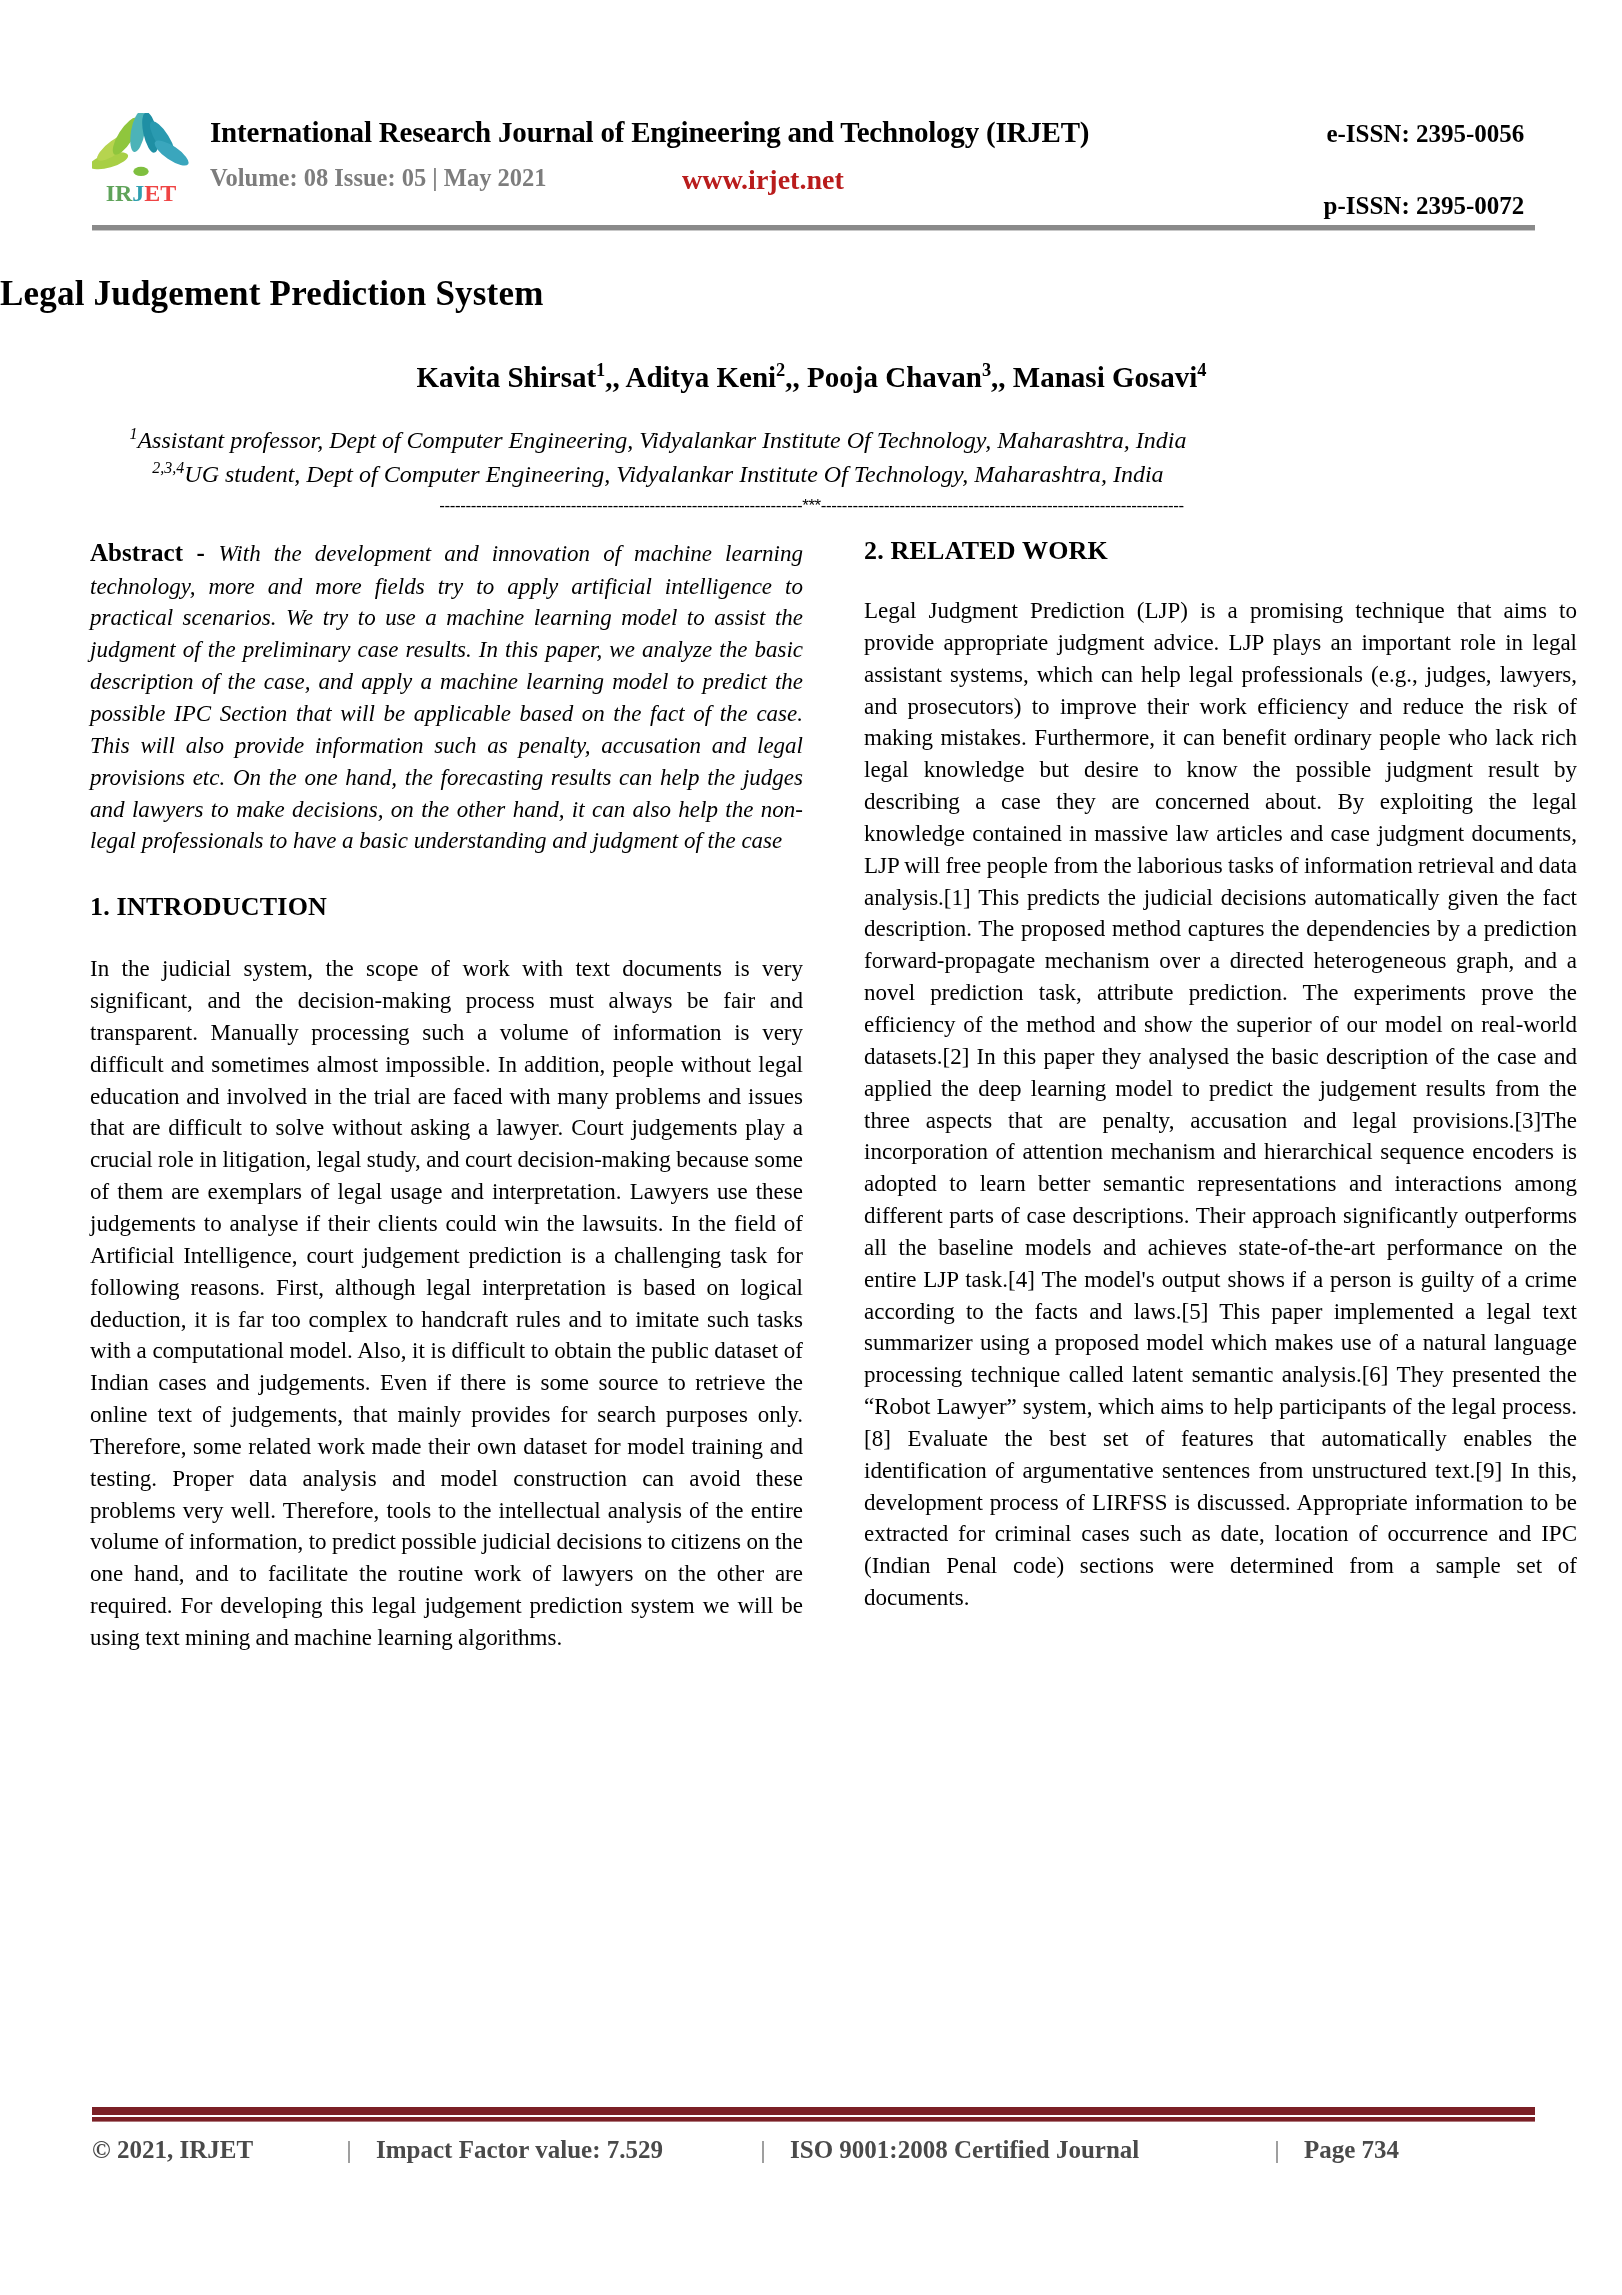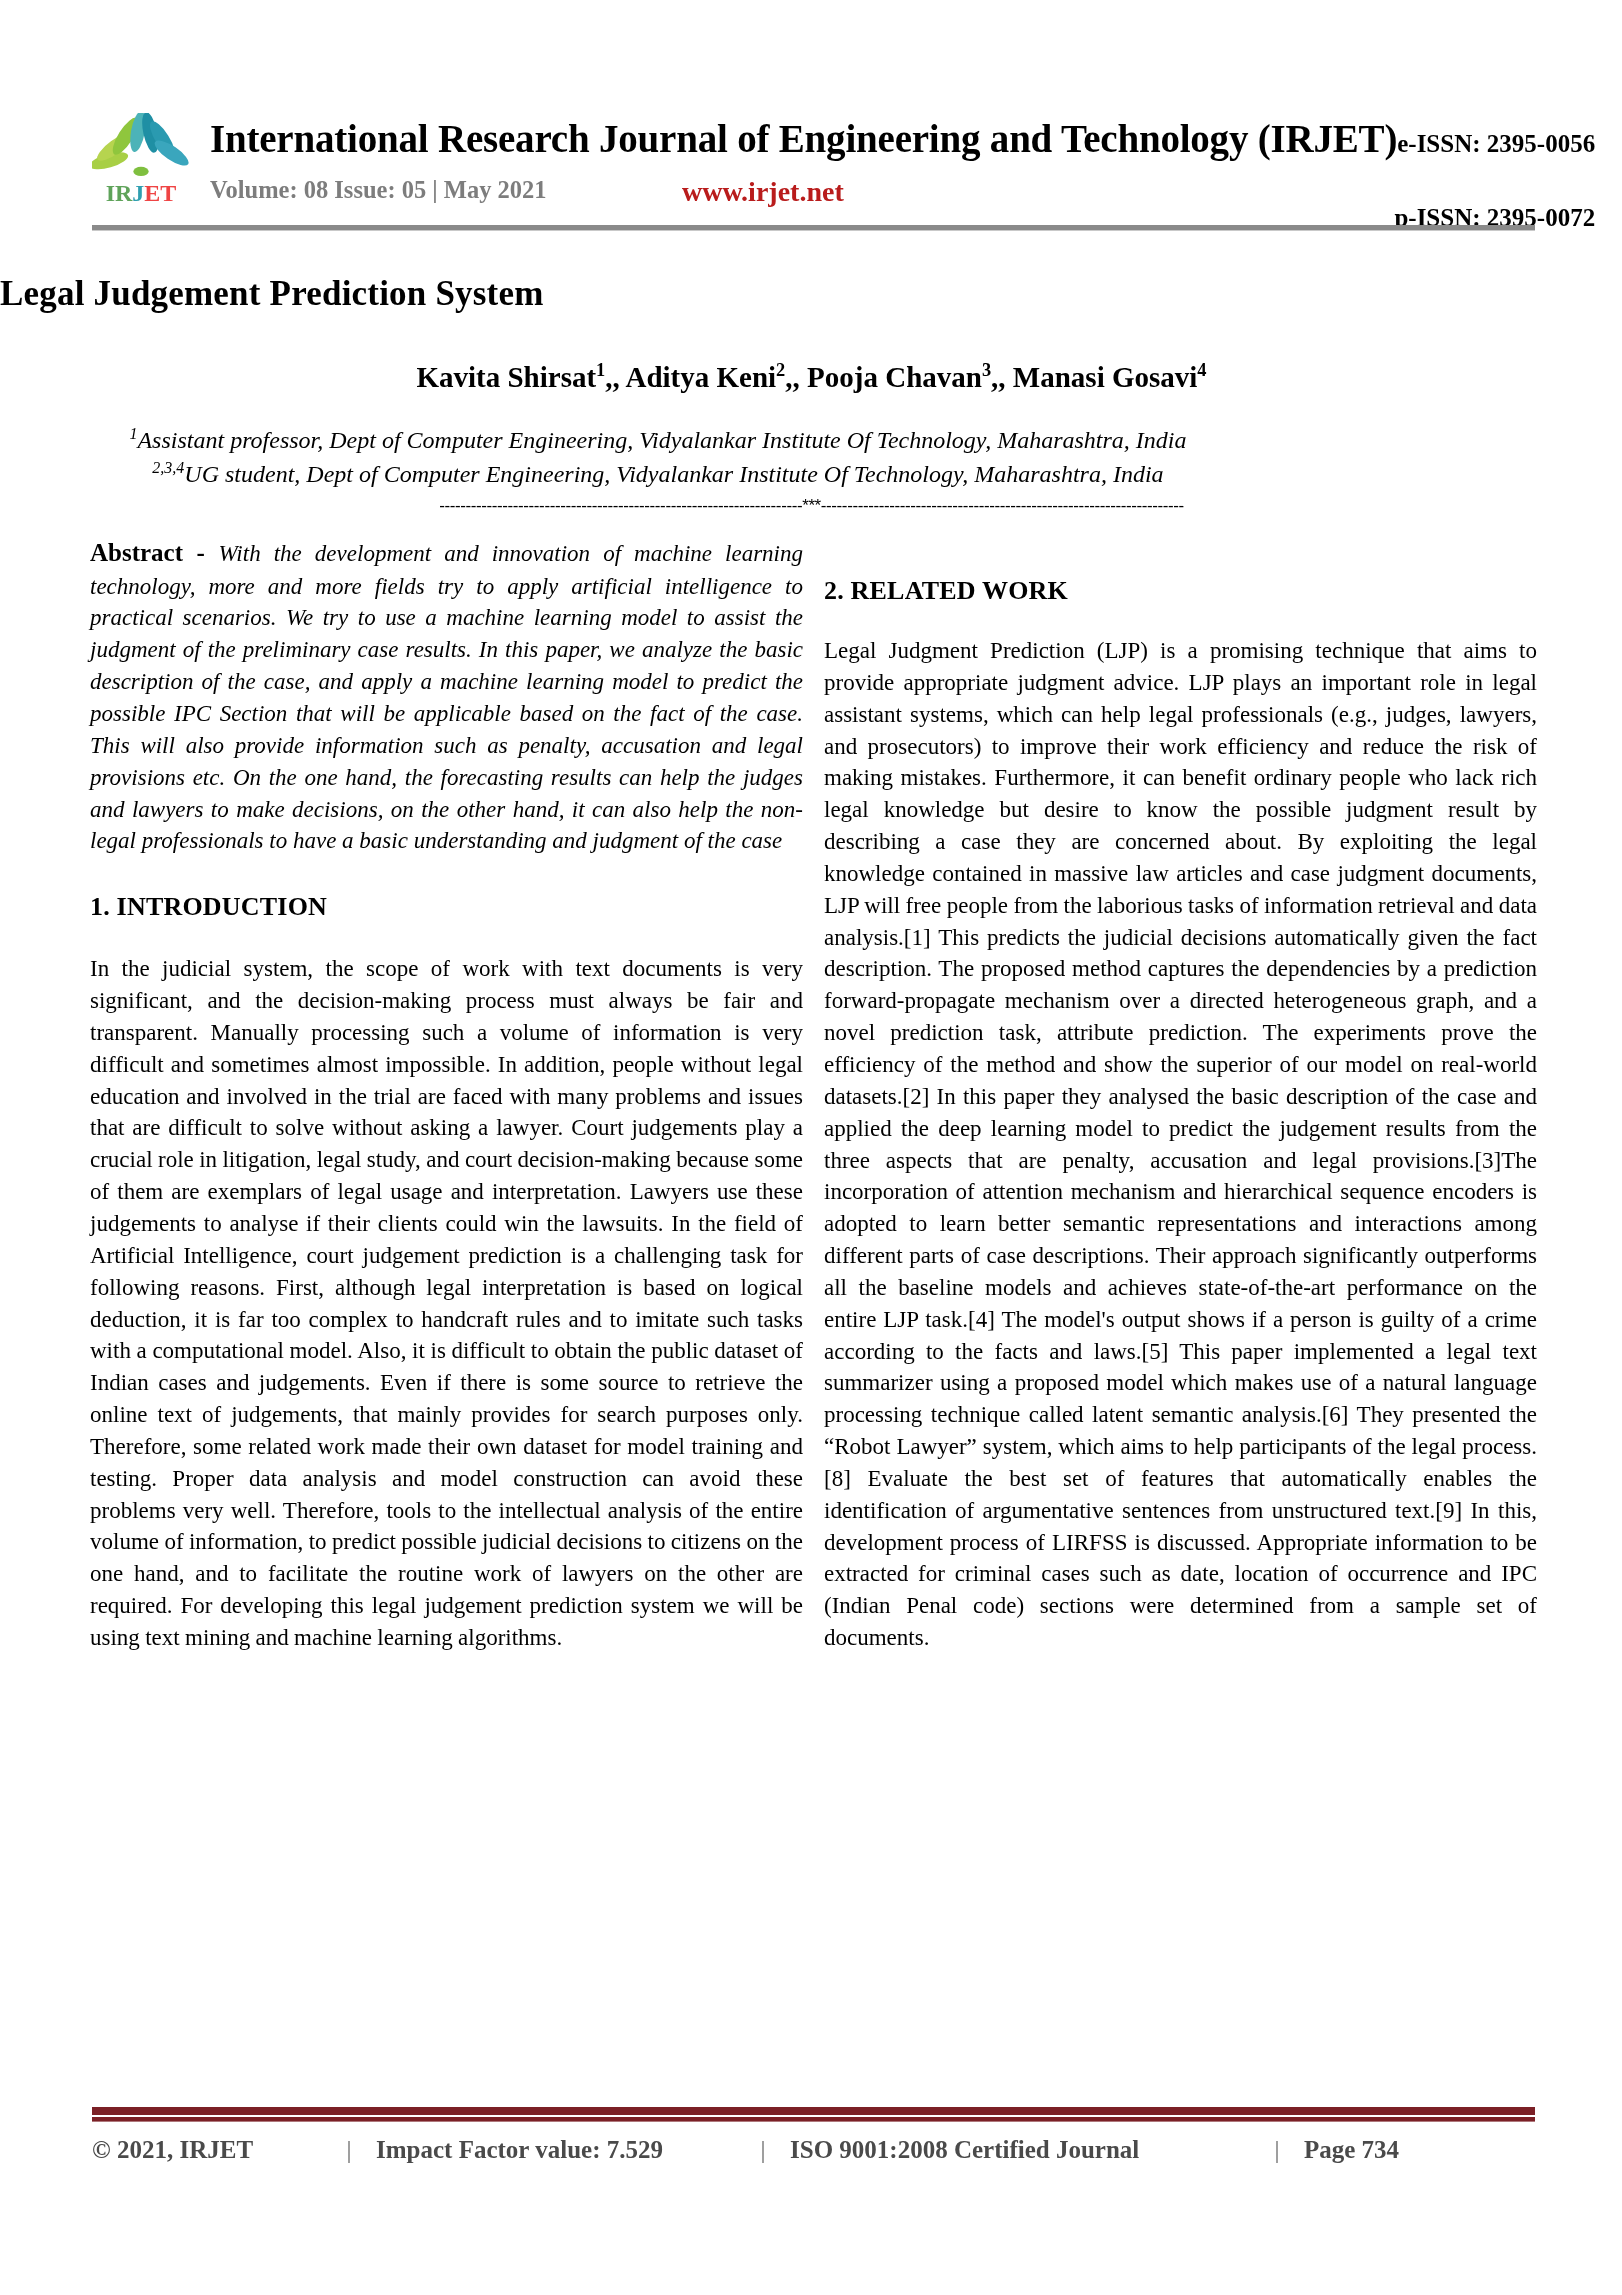--- a/index.html
+++ b/index.html
@@ -67,21 +67,21 @@
     flex: 1 1 auto;
     padding-top: 4.6px;
   }
   .mh-row1 {
     display: flex;
     align-items: baseline;
   }
   .journal-title {
     font-family: "Liberation Serif", serif;
     font-weight: bold;
-    font-size: 39px;
+    font-size: 29px;
     color: #000;
     white-space: nowrap;
     letter-spacing: -0.2px;
   }
   .issn-e {
     font-family: "Liberation Serif", serif;
     font-weight: bold;
     font-size: 25px;
     margin-left: auto;
     white-space: nowrap;
@@ -179,21 +179,21 @@
   }
 
   
   .col {
     position: absolute;
     top: 536px;
     width: 713px;
     font-family: "Liberation Serif", serif;
   }
   .col-left  { left: 90px; }
-  .col-right { left: 824px; margin-top: 40px; }
+  .col-right { left: 864px; }
 
   .abstract-p {
     font-style: italic;
     font-size: 23px;
     line-height: 1.385;
     text-align: justify;
     margin: 0;
   }
   .abstract-p .lead {
     font-style: normal;

